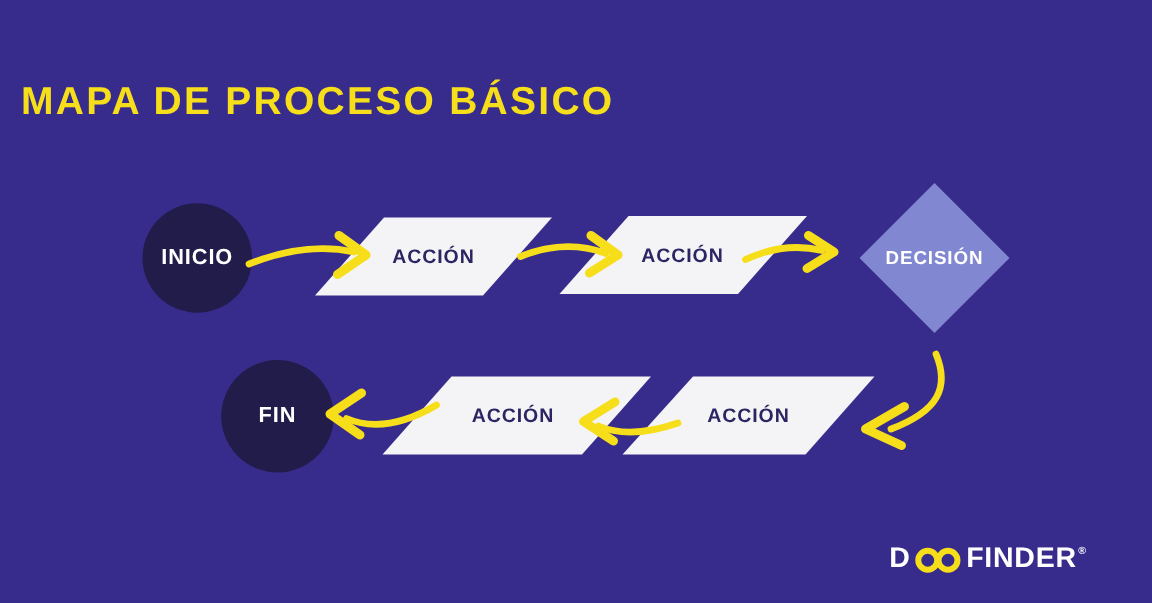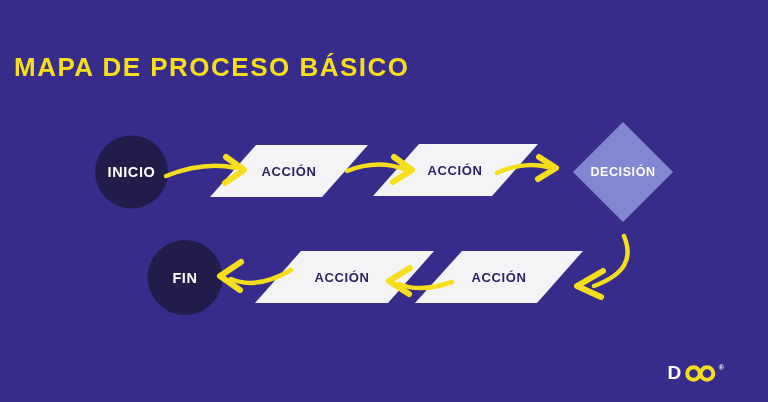--- a/index.html
+++ b/index.html
@@ -121,16 +121,17 @@
       <polyline class="head" points="241,262 220,276 240,290"></polyline>
     </g>
   </svg>
 
   <div class="logo">
     <span class="logo-txt">D</span>
     <svg class="logo-oo" width="33" height="18" viewBox="0 0 33 18">
       <circle cx="9.5" cy="9.5" r="6.3"></circle>
       <circle cx="23" cy="9.5" r="6.3"></circle>
     </svg>
+    <span class="logo-txt">FINDER</span>
     <span class="logo-reg">®</span>
   </div>
 
 </div>
 
 </body></html>

